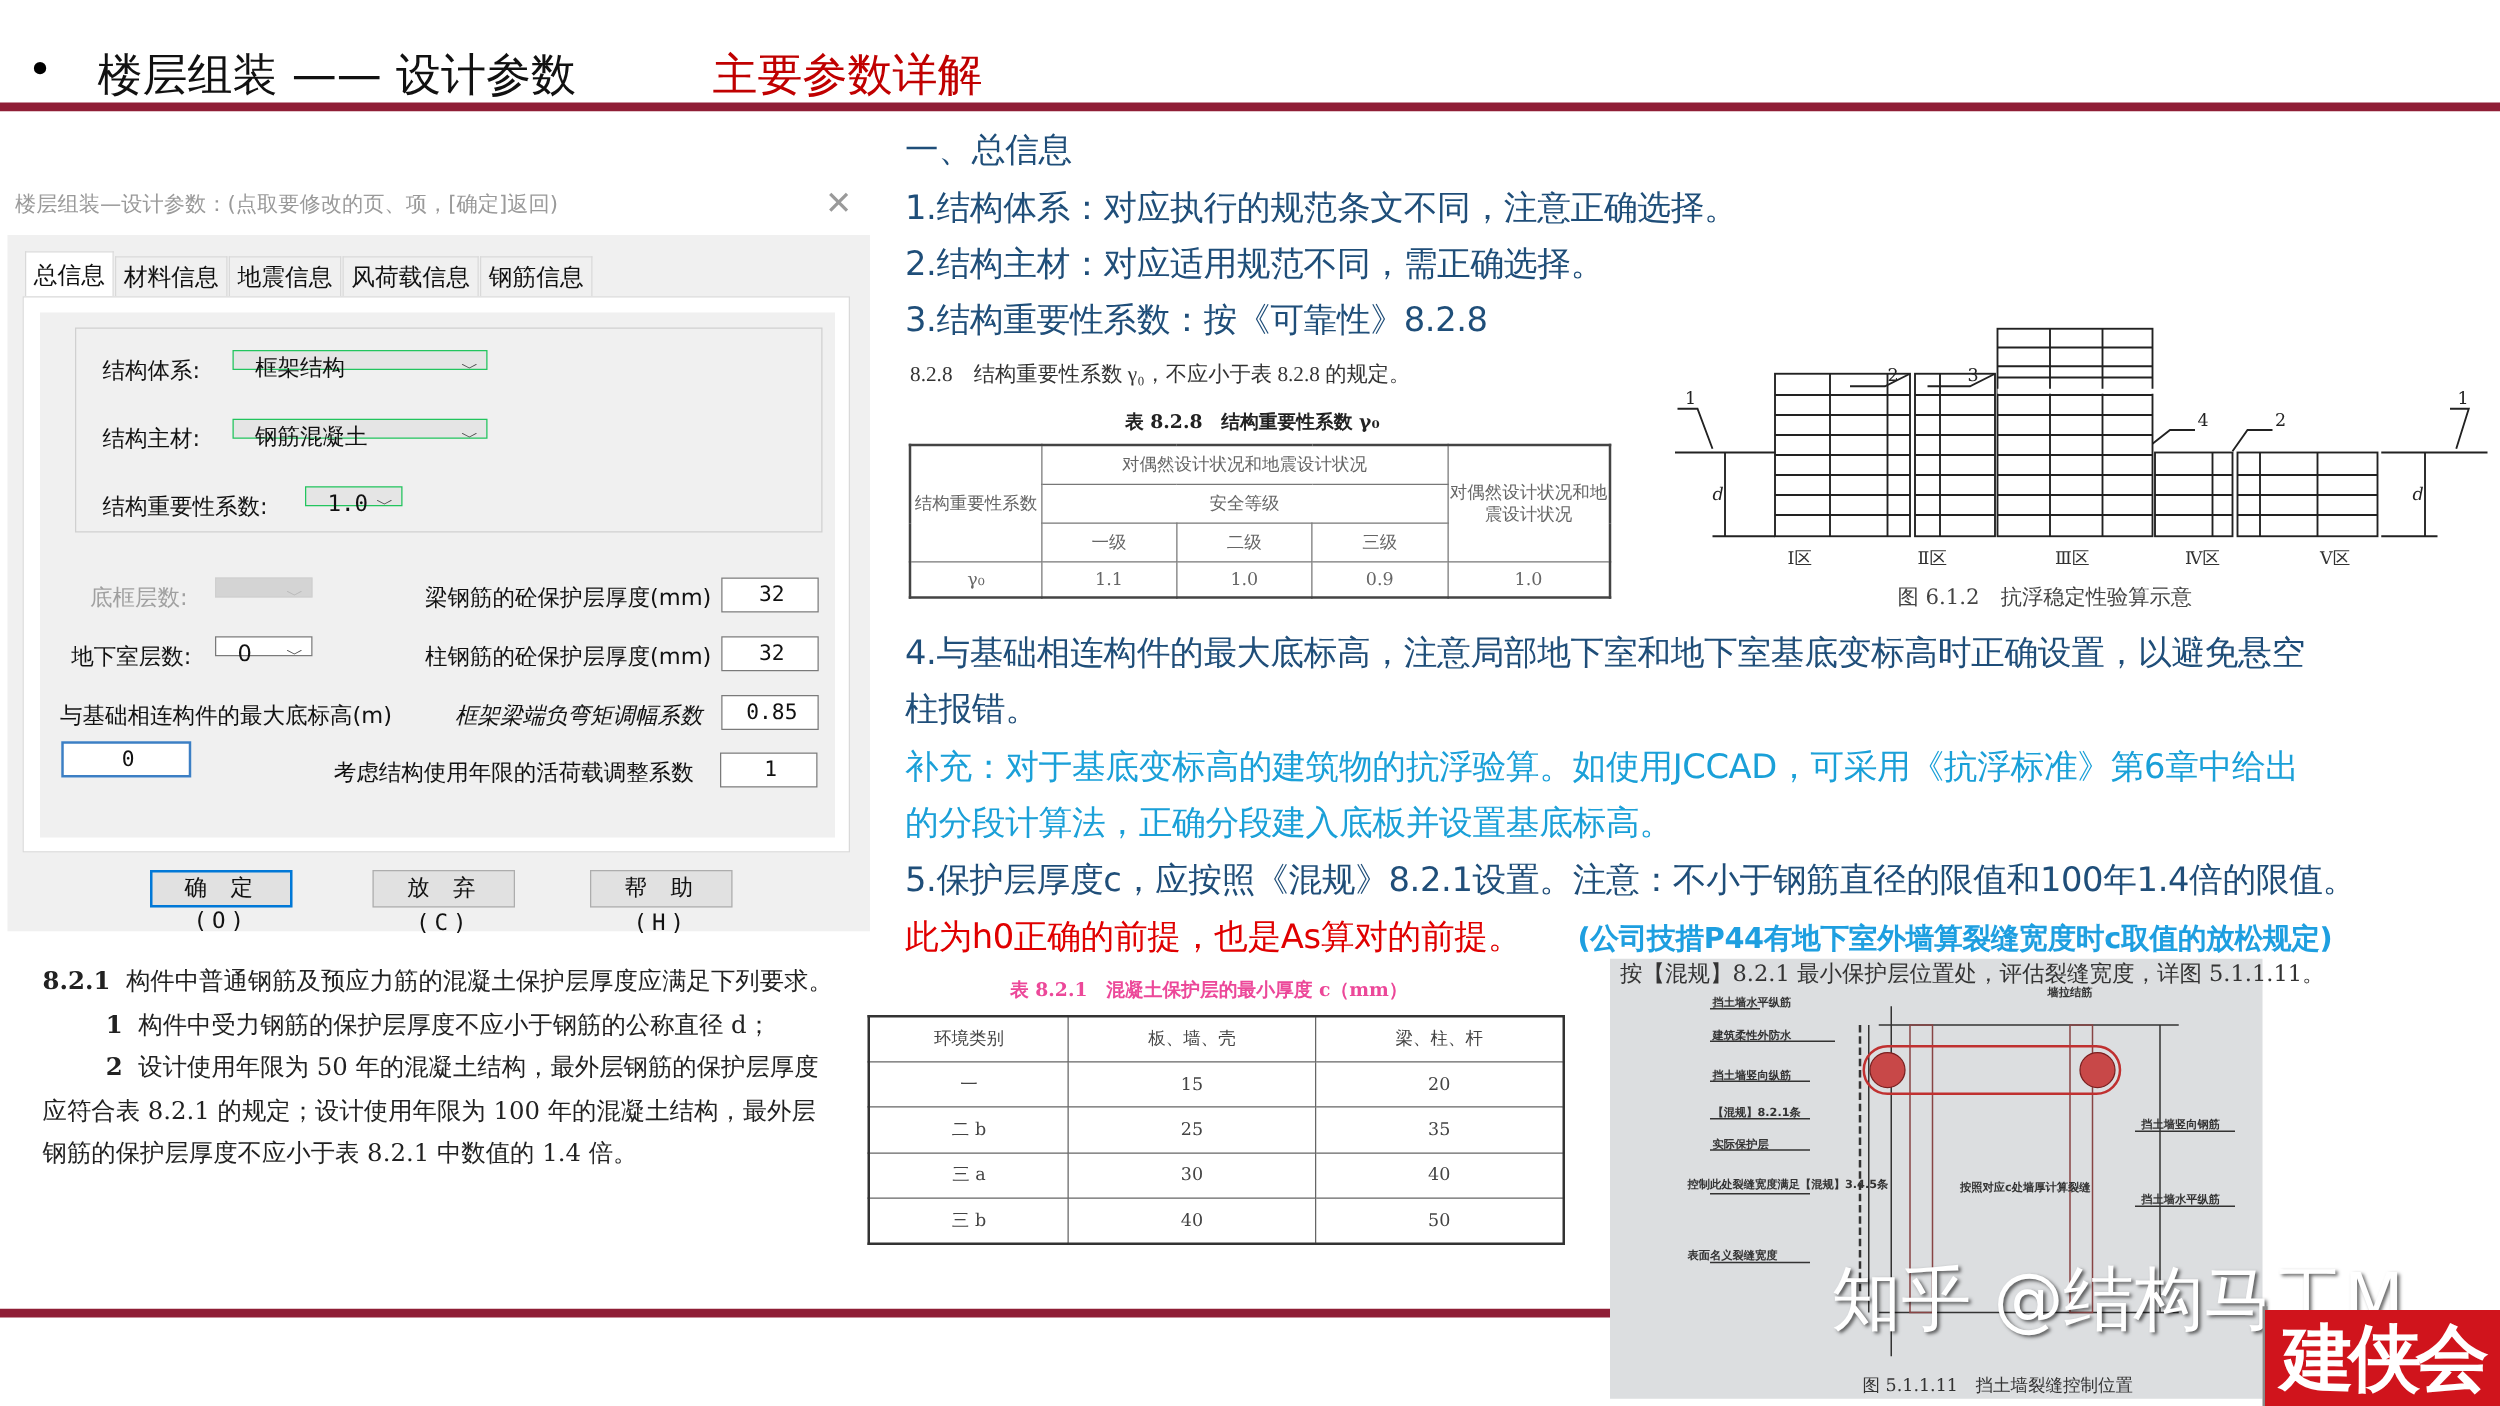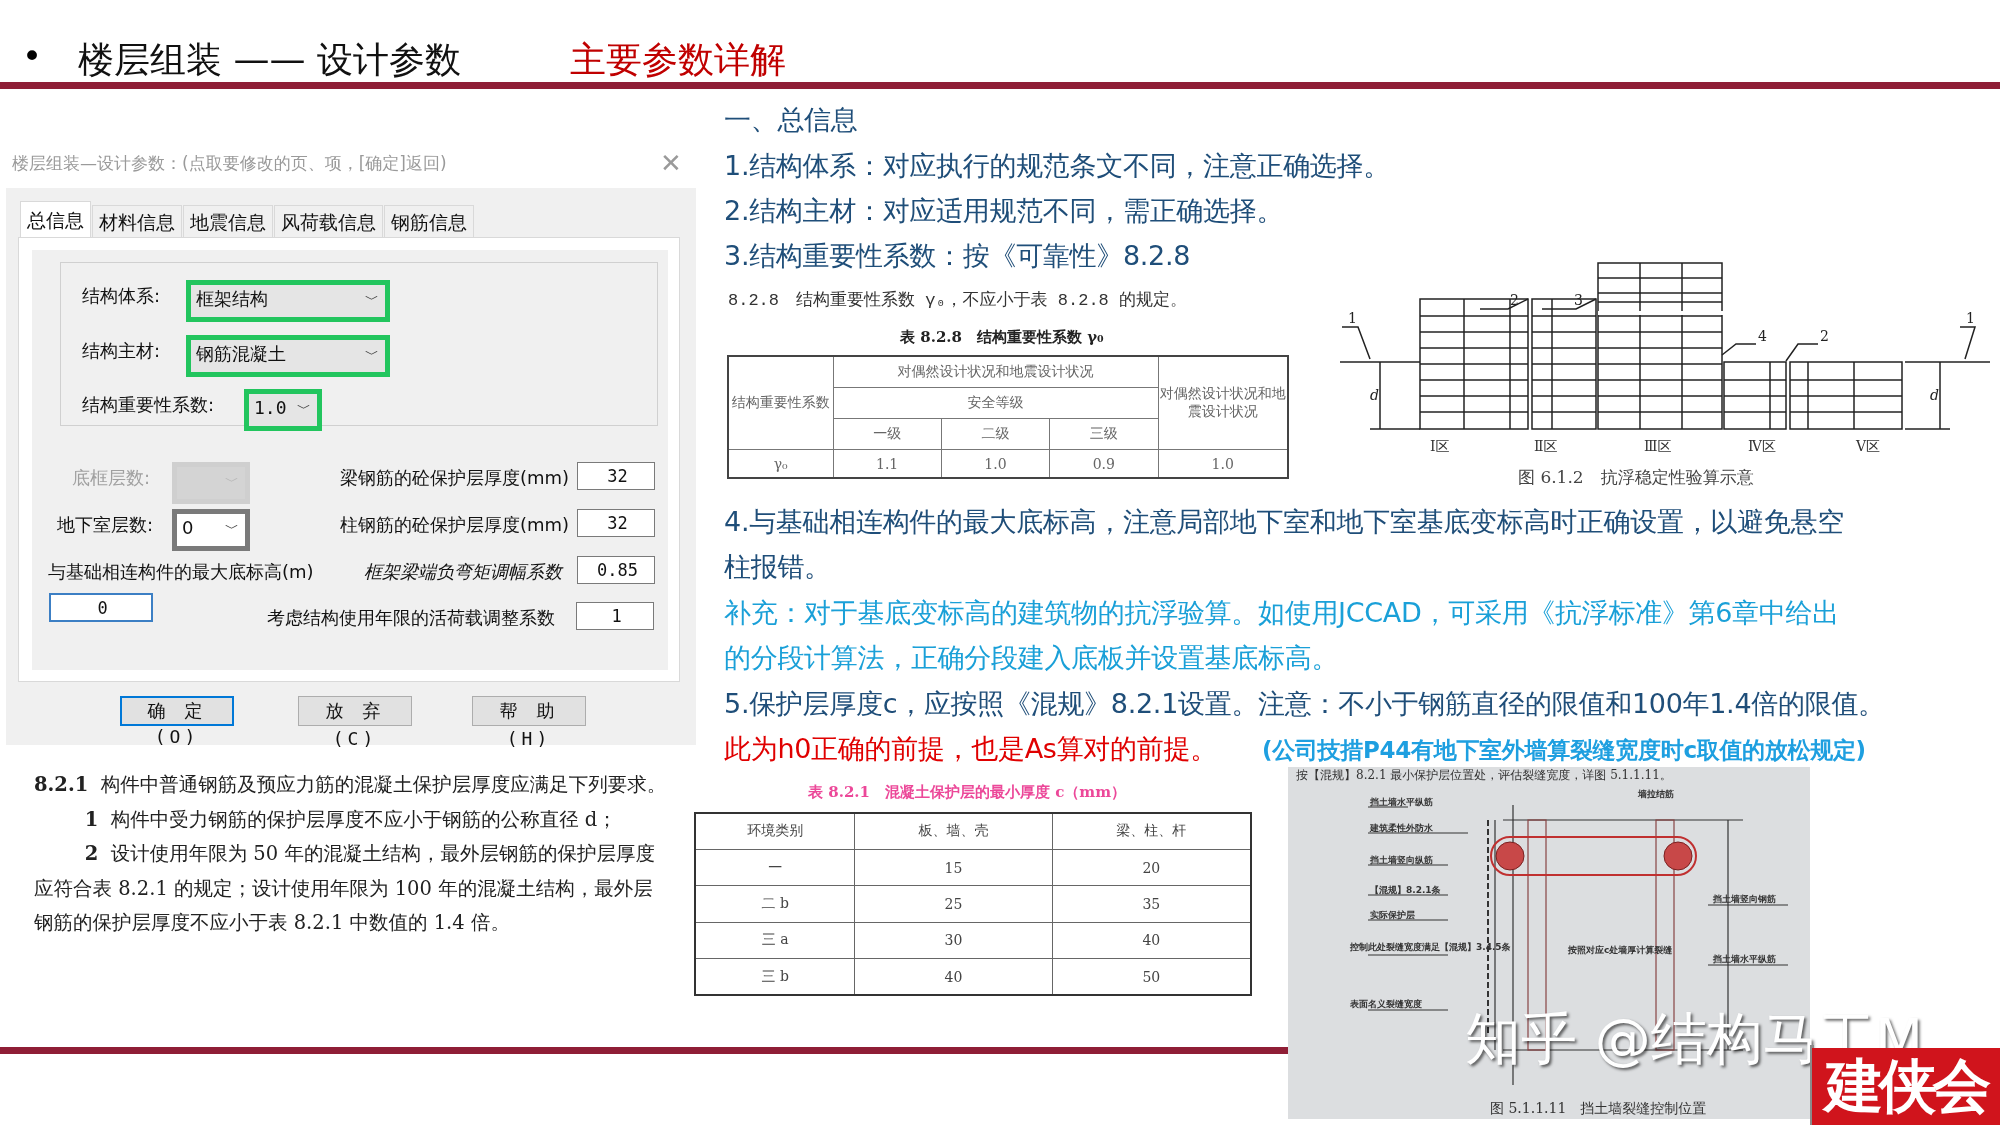--- a/index.html
+++ b/index.html
@@ -24,21 +24,21 @@
 
   .tabs { left: 20px; top: 205px; display: flex; }
   .tab { height: 32px; padding: 0 6px; font-size: 19px; line-height: 32px; background: #f0f0f0; border: 1px solid #d9d9d9; border-bottom: none; margin-right: 1px; color: #111; white-space: nowrap; cursor: pointer; }
   .tab.active { background: #fff; height: 36px; margin-top: -4px; line-height: 36px; border-color: #d9d9d9; }
   .tabpanel { left: 18px; top: 237px; width: 662px; height: 445px; background: #fff; border: 1px solid #d9d9d9; }
   .inner { left: 32px; top: 250px; width: 636px; height: 420px; background: #f0f0f0; }
   .group { left: 60px; top: 262px; width: 598px; height: 164px; border: 1px solid #d0d0d0; background: #f0f0f0; }
 
   .lbl { font-size: 18px; color: #111; white-space: nowrap; }
   .lbl.dis { color: #a0a0a0; }
-  .combo { height: 42px; background: #e5e5e5; border: 5px solid #22c55e; font-size: 18px; line-height: 28px; padding-left: 5px; color: #111; cursor: pointer; }
+  .combo { height: 16px; background: #e5e5e5; border: 1px solid #22c55e; font-size: 18px; line-height: 28px; padding-left: 17px; color: #111; cursor: pointer; }
   .combo.white { background: #fff; border-color: #7a7a7a; }
   .combo.dis { background: #d4d4d4; border-color: #cfcfcf; }
   .combo .chev { position: absolute; right: 6px; top: 0; font-size: 14px; color: #444; }
   .combo.dis .chev { color: #b8b8b8; }
   .tf { height: 28px; background: #fff; border: 1px solid #7a7a7a; font-size: 17px; line-height: 26px; padding-left: 3px; color: #111; font-family: "DejaVu Sans Mono", monospace; cursor: text; text-align: center; }
   .tf.focus { border: 2px solid #3c7fc4; }
 
   .btn { height: 30px; width: 114px; background: #e1e1e1; border: 1px solid #adadad; font-size: 18px; line-height: 28px; text-align: center; letter-spacing: 4px; color: #111; cursor: pointer; font-family: "DejaVu Sans Mono", monospace; }
   .btn.default { border: 2px solid #0078d7; line-height: 26px; }
 
@@ -48,38 +48,38 @@
   .code .ind { text-indent: 2.6em; }
   .code b { font-weight: bold; }
 
   
   .note { font-size: 27px; color: #1f4e79; white-space: nowrap; letter-spacing: -0.3px; }
   .note.cyan { color: #1aa0d8; }
   .note.red { color: #e00000; }
   .note.bold-cyan { color: #1e9fe0; font-weight: bold; font-size: 23px; }
 
   
-  .t828-cap1 { left: 728px; top: 288px; font-family: Liberation Mono, monospace; font-size: 17px; color: #333; white-space: nowrap; }
+  .t828-cap1 { left: 728px; top: 288px; font-family: Liberation Serif, serif; font-size: 17px; color: #333; white-space: nowrap; }
   .t828-cap2 { left: 900px; top: 328px; font-family: "DejaVu Serif", serif; font-size: 15px; color: #222; font-weight: bold; white-space: nowrap; }
   table { border-collapse: collapse; font-family: "DejaVu Serif", serif; }
   .t828 { left: 727px; top: 355px; width: 562px; height: 124px; border: 2px solid #444; }
   .t828 td { border: 1px solid #777; font-size: 14px; color: #666; text-align: center; }
 
   
   .t821-cap { left: 808px; top: 783px; font-family: "DejaVu Serif", serif; font-size: 15px; color: #ec4899; font-weight: bold; white-space: nowrap; }
   .t821 { left: 694px; top: 812px; width: 558px; height: 184px; border: 2px solid #333; }
   .t821 td { border: 1px solid #666; font-size: 14px; color: #444; text-align: center; height: 30px; }
 
   
   .fig612 { left: 1330px; top: 255px; width: 670px; height: 240px; }
   .fig612-cap { left: 1518px; top: 466px; font-family: "DejaVu Serif", serif; font-size: 17px; color: #444; white-space: nowrap; }
 
   
   .photo { left: 1288px; top: 767px; width: 522px; height: 352px; background: #dcdee0; }
-  .photo-top { left: 1296px; top: 767px; font-family: "DejaVu Serif", serif; font-size: 12px; color: #333; white-space: nowrap; }
+  .photo-top { left: 1296px; top: 767px; font-family: "DejaVu Serif", serif; font-size: 18px; color: #333; white-space: nowrap; }
   .photo-cap { left: 1490px; top: 1100px; font-family: "DejaVu Serif", serif; font-size: 14px; color: #333; white-space: nowrap; }
   .wm { left: 1465px; top: 1002px; font-size: 56px; color: #ffffff; text-shadow: 2px 2px 3px rgba(0,0,0,0.6); white-space: nowrap; }
   .logo { left: 1812px; top: 1048px; width: 188px; height: 77px; background: #d0141c; color: #fff; font-size: 58px; font-weight: bold; line-height: 77px; text-align: center; letter-spacing: -4px; }
   .gray-strip { left: 1810px; top: 1045px; width: 4px; height: 80px; background: #8a8a8a; }
 </style>
 </head>
 <body>
 
 <div class="abs hdr-bullet">•</div>
 <div class="abs hdr-title">楼层组装 —— 设计参数</div>

